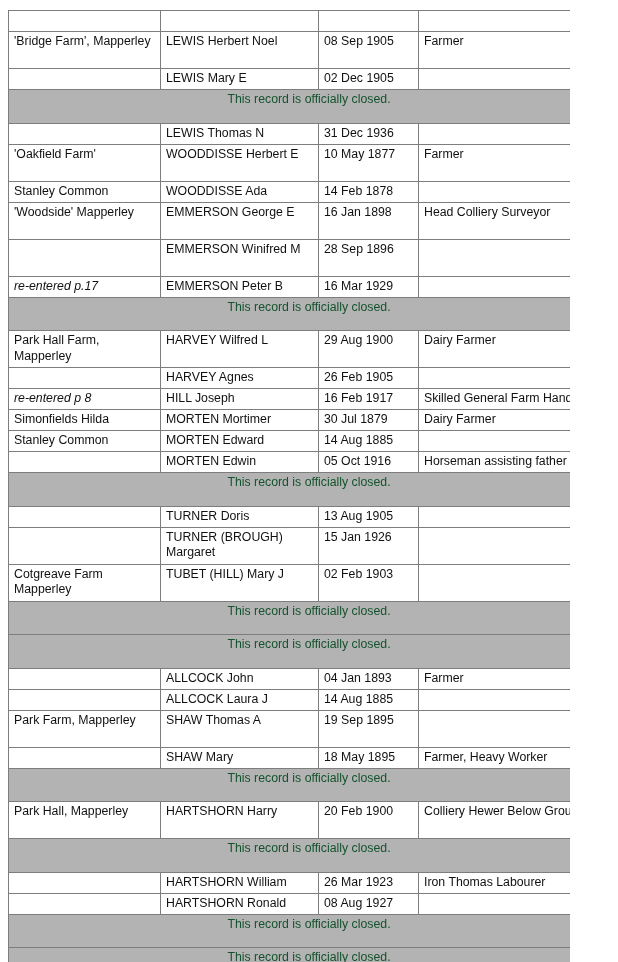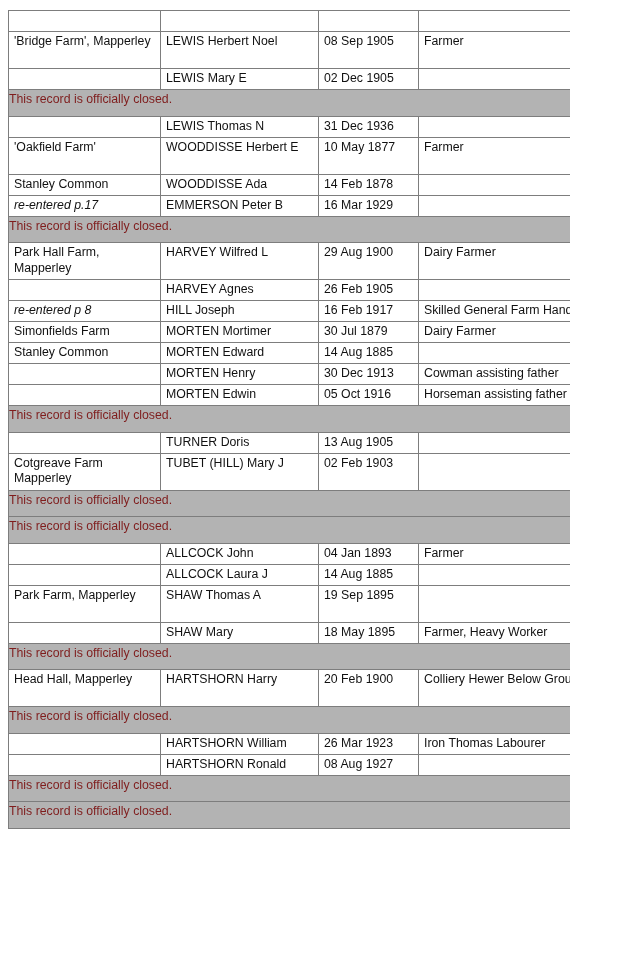--- a/index.html
+++ b/index.html
@@ -48,24 +48,25 @@
   td.empty-pad {
     height: 16px;
     padding: 0;
   }
   td.italic {
     font-style: italic;
     margin-left: 44px;
   }
   tr.closed td {
     background: #b3b3b3;
+    text-align: center;
     font-size: 12.3px;
     line-height: 15.5px;
-    padding: 2px 0 8px 0;
-    color: #7f1d1d;
+    padding: 2px 0 15px 0;
+    color: #14532d;
   }
   tr.tall-2 td { height: 32px; }
   tr.tall-1 td { height: 16px; }
 </style>
 </head>
 <body>
 
 <div id="page">
   <table class="register">
     <colgroup>
@@ -107,20 +108,32 @@
           <td>WOODDISSE Herbert E</td>
           <td>10 May 1877</td>
           <td>Farmer</td>
         </tr>
         <tr class="tall-1">
           <td>Stanley Common</td>
           <td>WOODDISSE Ada</td>
           <td>14 Feb 1878</td>
           <td></td>
         </tr>
+        <tr class="tall-2">
+          <td>'Woodside' Mapperley</td>
+          <td>EMMERSON George E</td>
+          <td>16 Jan 1898</td>
+          <td>Head Colliery Surveyor</td>
+        </tr>
+        <tr class="tall-2">
+          <td></td>
+          <td>EMMERSON Winifred M</td>
+          <td>28 Sep 1896</td>
+          <td></td>
+        </tr>
         <tr class="tall-1">
           <td class="italic">re-entered p.17</td>
           <td>EMMERSON Peter B</td>
           <td>16 Mar 1929</td>
           <td></td>
         </tr>
         <tr class="closed">
           <td colspan="4">This record is officially closed.</td>
         </tr>
         <tr class="tall-2">
@@ -135,53 +148,53 @@
           <td>26 Feb 1905</td>
           <td></td>
         </tr>
         <tr class="tall-1">
           <td class="italic">re-entered p 8</td>
           <td>HILL Joseph</td>
           <td>16 Feb 1917</td>
           <td>Skilled General Farm Hand</td>
         </tr>
         <tr class="tall-1">
-          <td>Simonfields Farm</td>
+          <td>Simonfields Hilda</td>
           <td>MORTEN Mortimer</td>
           <td>30 Jul 1879</td>
           <td>Dairy Farmer</td>
         </tr>
         <tr class="tall-1">
           <td>Stanley Common</td>
           <td>MORTEN Edward</td>
           <td>14 Aug 1885</td>
           <td></td>
         </tr>
         <tr class="tall-1">
           <td></td>
-          <td>MORTEN Henry</td>
-          <td>30 Dec 1913</td>
-          <td>Cowman assisting father</td>
-        </tr>
-        <tr class="tall-1">
-          <td></td>
           <td>MORTEN Edwin</td>
           <td>05 Oct 1916</td>
           <td>Horseman assisting father</td>
         </tr>
         <tr class="closed">
           <td colspan="4">This record is officially closed.</td>
         </tr>
         <tr class="tall-1">
           <td></td>
           <td>TURNER Doris</td>
           <td>13 Aug 1905</td>
           <td></td>
         </tr>
         <tr class="tall-2">
+          <td></td>
+          <td>TURNER (BROUGH) Margaret</td>
+          <td>15 Jan 1926</td>
+          <td></td>
+        </tr>
+        <tr class="tall-2">
           <td>Cotgreave Farm Mapperley</td>
           <td>TUBET (HILL) Mary J</td>
           <td>02 Feb 1903</td>
           <td></td>
         </tr>
         <tr class="closed">
           <td colspan="4">This record is officially closed.</td>
         </tr>
         <tr class="closed">
           <td colspan="4">This record is officially closed.</td>
@@ -207,21 +220,21 @@
         <tr class="tall-1">
           <td></td>
           <td>SHAW Mary</td>
           <td>18 May 1895</td>
           <td>Farmer, Heavy Worker</td>
         </tr>
         <tr class="closed">
           <td colspan="4">This record is officially closed.</td>
         </tr>
         <tr class="tall-2">
-          <td>Head Hall, Mapperley</td>
+          <td>Park Hall, Mapperley</td>
           <td>HARTSHORN Harry</td>
           <td>20 Feb 1900</td>
           <td>Colliery Hewer Below Ground</td>
         </tr>
         <tr class="closed">
           <td colspan="4">This record is officially closed.</td>
         </tr>
         <tr class="tall-1">
           <td></td>
           <td>HARTSHORN William</td>

